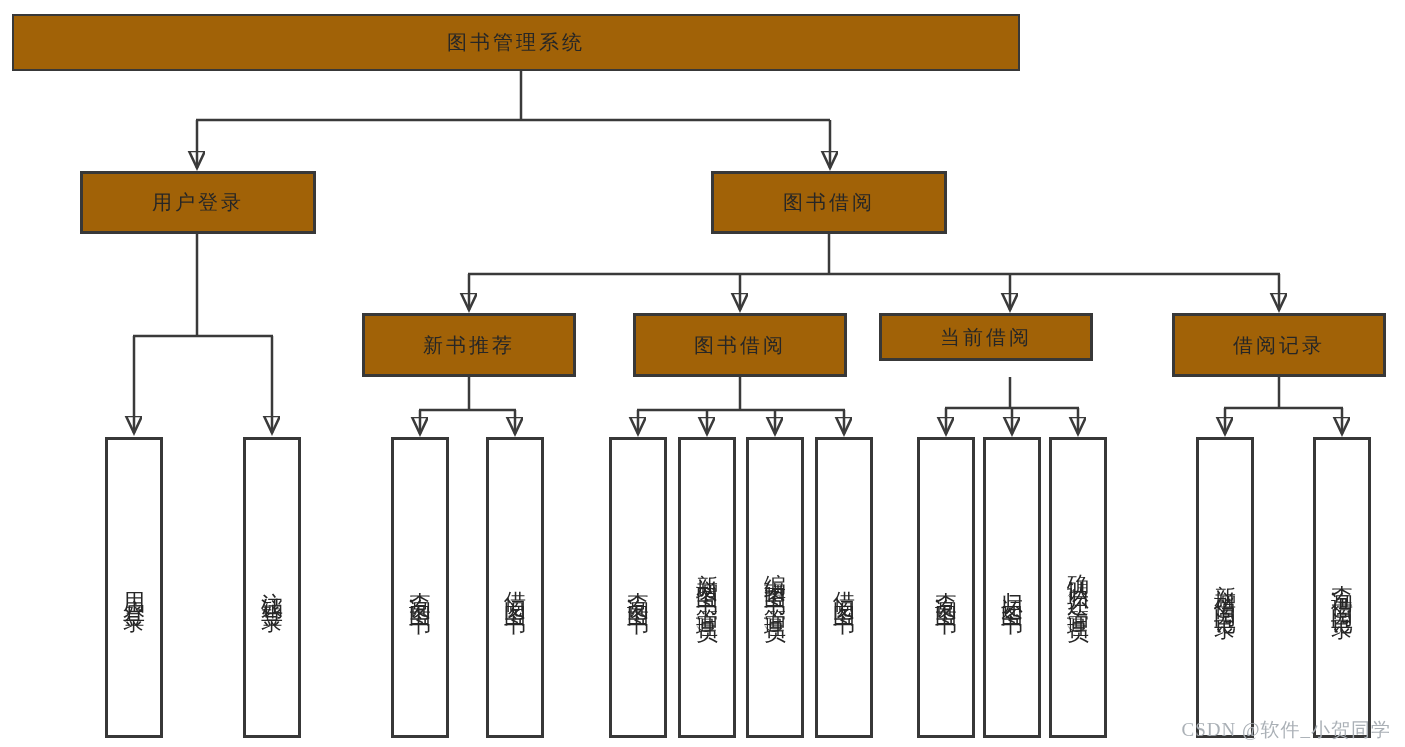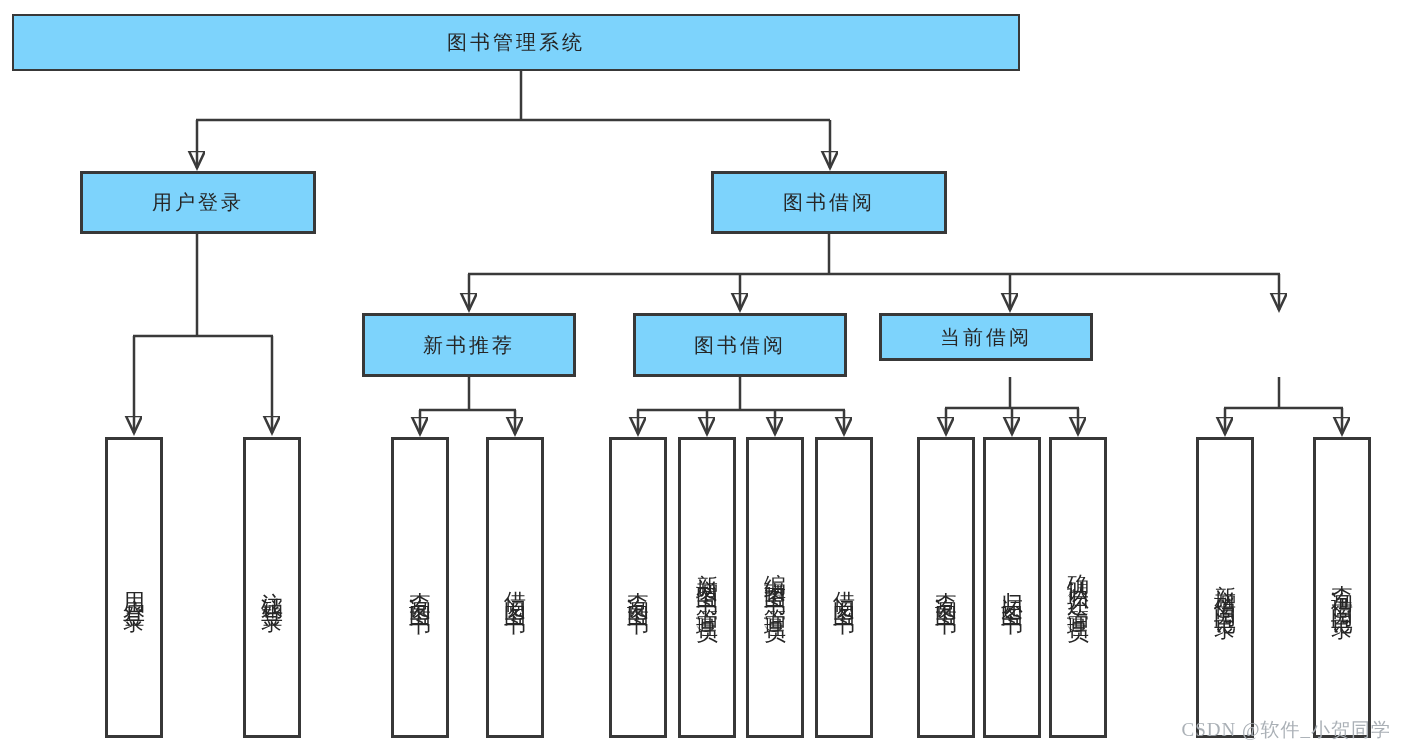--- a/index.html
+++ b/index.html
@@ -10,21 +10,21 @@
     background: #ffffff;
     font-family: "Liberation Sans", "DejaVu Sans", sans-serif;
     overflow: hidden;
   }
   svg.lines { position: absolute; left: 0; top: 0; z-index: 1; }
   svg.lines path { stroke: #3a3a3a; stroke-width: 2.5; fill: none; }
 
   .hnode {
     position: absolute;
     box-sizing: border-box;
-    background: #7dd3fc;
+    background: #a16207;
     border: 3px solid #383838;
     display: flex;
     align-items: center;
     justify-content: center;
     font-size: 20px;
     letter-spacing: 3px;
     color: #262626;
     z-index: 2;
     white-space: nowrap;
   }
@@ -113,20 +113,21 @@
   </svg>
 
   <div class="hnode root" style="left:12px; top:14px; width:1008px; height:57px;">图书管理系统</div>
 
   <div class="hnode" style="left:80px; top:171px; width:236px; height:63px;">用户登录</div>
   <div class="hnode" style="left:711px; top:171px; width:236px; height:63px;">图书借阅</div>
 
   <div class="hnode" style="left:633px; top:313px; width:214px; height:64px;">图书借阅</div>
   <div class="hnode" style="left:362px; top:313px; width:214px; height:64px;">新书推荐</div>
   <div class="hnode" style="left:879px; top:313px; width:214px; height:48px;">当前借阅</div>
+  <div class="hnode" style="left:1172px; top:313px; width:214px; height:64px;">借阅记录</div>
 
   <div class="vnode" style="left:105px; top:437px; width:58px; height:301px;">用户登录</div>
   <div class="vnode" style="left:243px; top:437px; width:58px; height:301px;">注销登录</div>
 
   <div class="vnode" style="left:391px; top:437px; width:58px; height:301px;">查询图书</div>
   <div class="vnode" style="left:486px; top:437px; width:58px; height:301px;">借阅图书</div>
 
   <div class="vnode" style="left:609px; top:437px; width:58px; height:301px;">查询图书</div>
   <div class="vnode" style="left:678px; top:437px; width:58px; height:301px;">新增图书（管理员）</div>
   <div class="vnode" style="left:746px; top:437px; width:58px; height:301px;">编辑图书（管理员）</div>

